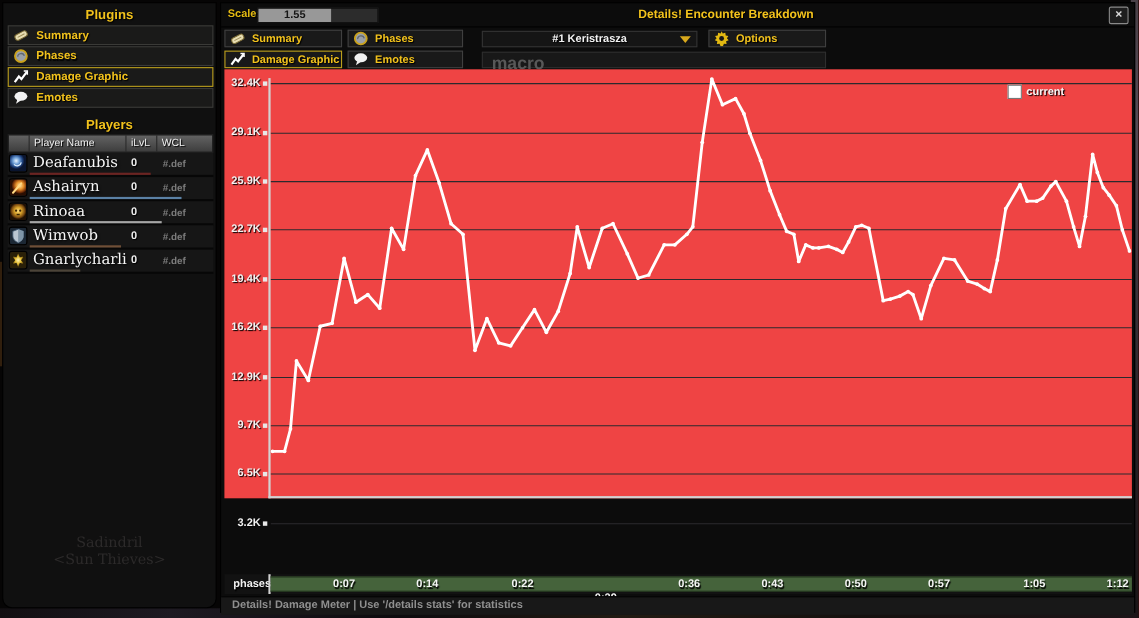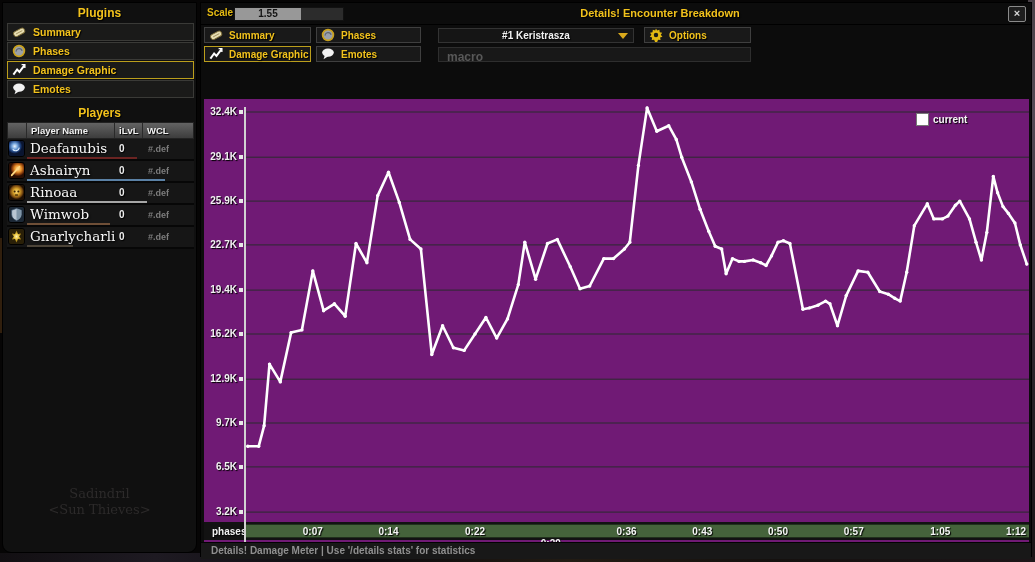--- a/index.html
+++ b/index.html
@@ -22,21 +22,21 @@
   .side-item{position:absolute;left:4px;width:185px;height:16px;background:#1a1a19;
     border:1px solid #3a3a37;display:flex;align-items:center;}
   .side-item.selected{border-color:#bb9e1c;}
   .itm-icon{width:14px;height:14px;margin-left:4px;flex:none;display:inline-block;}
   .itm-icon svg{width:14px;height:14px;display:block;}
   .itm-label{color:#f2c21c;font-size:10.5px;font-weight:bold;margin-left:7px;text-shadow:1px 1px 1px #000;}
 
   #player-table{position:absolute;left:4px;top:119px;width:187px;}
   .ptable-head{display:flex;height:17px;background:linear-gradient(#636363,#3d3d3d);
     border:1px solid #222;box-sizing:border-box;}
-  .ptable-head .hc{color:#f0f0f0;font-size:9.5px;font-weight:bold;line-height:16px;
+  .ptable-head .hc{color:#f0f0f0;font-size:9.5px;font-weight:normal;line-height:16px;
     text-shadow:1px 1px 1px #000;border-right:1px solid #2a2a2a;box-sizing:border-box;padding-left:4px;}
   .hc.c0{width:19px;padding:0;}
   .hc.c1{width:88px;}
   .hc.c2{width:28px;}
   .hc.c3{width:50px;border-right:none;}
   .prow{position:relative;height:20px;background:#161616;border-bottom:2px solid #070707;}
   .picon{position:absolute;left:1px;top:1px;width:17px;height:17px;border-radius:3px;
     border:1px solid #000;box-sizing:border-box;overflow:hidden;}
   .picon svg{width:100%;height:100%;display:block;}
   .pname{position:absolute;left:23px;top:1px;color:#f7f7f7;font-size:13.5px;
@@ -70,26 +70,26 @@
   .row1{top:24px;} .row2{top:43px;}
   #dropdown{position:absolute;left:237px;top:25px;width:196px;height:15px;background:#151515;
     border:1px solid #333;box-sizing:border-box;}
   #dropdown .dd-text{display:block;text-align:center;color:#f2f2f2;font-size:10px;
     font-weight:bold;line-height:13px;text-shadow:1px 1px 1px #000;}
   #dd-arrow{position:absolute;right:5px;top:4px;width:0;height:0;
     border-left:5px solid transparent;border-right:5px solid transparent;border-top:6px solid #d9a91c;}
   #options-btn{left:443px;width:107px;}
   #macro-box{position:absolute;left:237px;top:44px;width:313px;height:15px;background:#181818;
     border:1px solid #2e2e2e;box-sizing:border-box;}
-  #macro-label{position:absolute;left:8px;top:2px;color:#585858;font-size:12px;font-weight:bold;}
+  #macro-label{position:absolute;left:8px;top:2px;color:#585858;font-size:16px;font-weight:bold;}
   #macro-value{position:absolute;left:64px;top:2px;color:#e6e6e6;font-size:10px;font-weight:bold;
     text-shadow:1px 1px 1px #000;white-space:nowrap;}
 
   
-  #chart{position:absolute;left:3px;top:60px;width:825px;height:457px;background:#701a75;margin-top:36px;}
+  #chart{position:absolute;left:3px;top:60px;width:825px;height:390px;background:#ef4444;}
   #plot{position:absolute;left:42px;top:0;width:783px;height:455px;}
   #plot svg{position:absolute;left:0;top:0;}
   #y-axis-line{position:absolute;left:40px;top:8px;bottom:0;width:2px;background:#d2d2d2;}
   #x-axis-line{position:absolute;left:40px;bottom:0;right:0;height:2px;background:#d2d2d2;}
   .ytick-label{position:absolute;width:33px;text-align:right;color:#f2f2f2;font-size:10px;
     font-weight:bold;text-shadow:1px 1px 1px #000;}
   .ytick-sq{position:absolute;left:35px;width:4px;height:4px;background:#e8e8e8;}
   #legend{position:absolute;left:696px;top:14px;display:flex;align-items:center;padding-left:16px;}
   #legend-swatch{width:11px;height:11px;background:#fff;border:1px solid #777;}
   #legend-label{color:#f5f5f5;font-size:10px;font-weight:bold;margin-left:4px;text-shadow:1px 1px 1px #000;}

